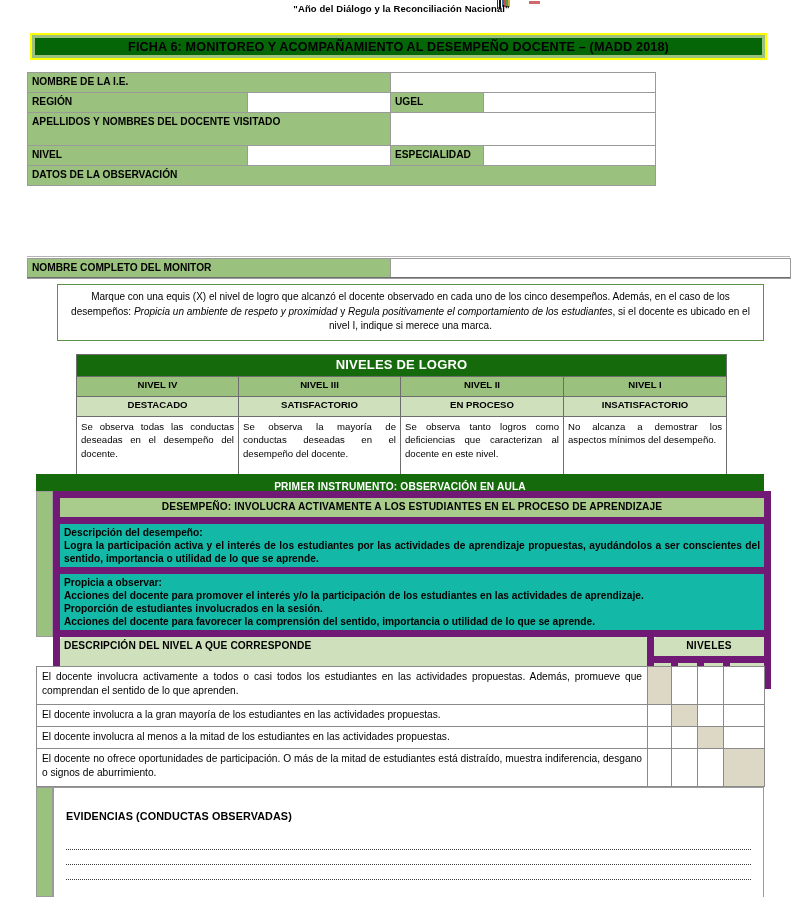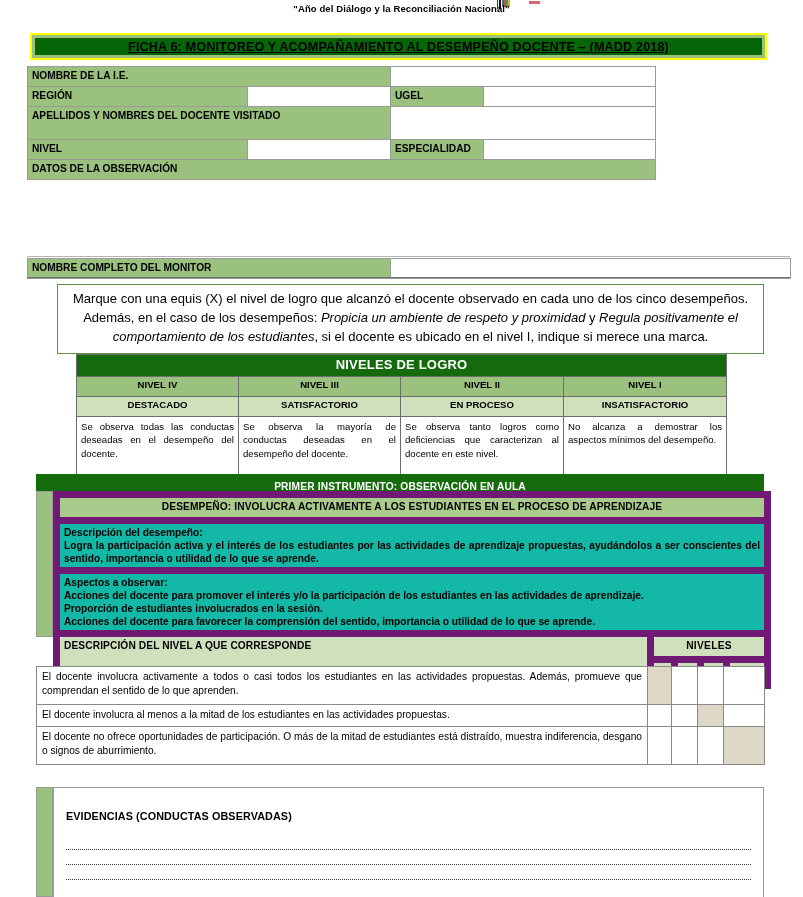--- a/index.html
+++ b/index.html
@@ -69,21 +69,20 @@
     display: flex;
     align-items: center;
     justify-content: center;
   }
   .title-text {
     font-size: 12.6px;
     font-weight: bold;
     color: #000000;
     letter-spacing: 0.15px;
     white-space: nowrap;
-    text-decoration: underline;
   }
 
   
   .tbl {
     position: absolute;
     border-collapse: collapse;
     table-layout: fixed;
   }
   .tbl td {
     border: 1px solid #9a9a9a;
@@ -92,39 +91,39 @@
     padding: 2px 4px;
     vertical-align: top;
     line-height: 1.28;
     height: 15px;
   }
   .g  { background: #9ac27e; }     
   .w  { background: #ffffff; }
 
   
   #header-table {
-    left: 27px; top: 66px; width: 628px;
+    left: 27px; top: 72px; width: 628px;
   }
 
   
   #monitor-table {
     left: 27px; top: 258px; width: 763px;
   }
 
   
   .instr-box {
     position: absolute;
     left: 57px; top: 284px;
     width: 707px;
     box-sizing: border-box;
     border: 1px solid #5e9146;
     background: #ffffff;
     padding: 5px 9px 6px 9px;
     text-align: center;
-    font-size: 13px;
+    font-size: 10px;
     line-height: 1.45;
     font-weight: normal;
   }
   .instr-box i { font-style: italic; }
 
   
   #logro-table {
     left: 76px; top: 354px; width: 650px;
   }
   #logro-table td { border: 1px solid #6d6d6d; }
@@ -411,21 +410,21 @@
         <td class="dsp-hdr" colspan="5">DESEMPEÑO: INVOLUCRA ACTIVAMENTE A LOS ESTUDIANTES EN EL PROCESO DE APRENDIZAJE</td>
       </tr>
       <tr>
         <td class="dsp-body" colspan="5">
           <span class="ln"><b>Descripción del desempeño:</b></span>
           <span>Logra la participación activa y el interés de los estudiantes por las actividades de aprendizaje propuestas, ayudándolos a ser conscientes del sentido, importancia o utilidad de lo que se aprende.</span>
         </td>
       </tr>
       <tr>
         <td class="dsp-body" colspan="5">
-          <span class="ln"><b>Aspectos a observar:</b></span>
+          <span class="ln"><b>Propicia a observar:</b></span>
           <span class="ln">Acciones del docente para promover el interés y/o la participación de los estudiantes en las actividades de aprendizaje.</span>
           <span class="ln">Proporción de estudiantes involucrados en la sesión.</span>
           <span class="ln">Acciones del docente para favorecer la comprensión del sentido, importancia o utilidad de lo que se aprende.</span>
         </td>
       </tr>
       <tr class="niv-hdr-row">
         <td class="niv-title" rowspan="2">DESCRIPCIÓN DEL NIVEL A QUE CORRESPONDE</td>
         <td class="niv-word" colspan="4">NIVELES</td>
       </tr>
       <tr>
@@ -447,20 +446,27 @@
     </colgroup>
     <tbody>
       <tr>
         <td class="desc" style="height:31px">El docente involucra activamente a todos o casi todos los estudiantes en las actividades propuestas. Además, promueve que comprendan el sentido de lo que aprenden.</td>
         <td class="mark on"></td>
         <td class="mark"></td>
         <td class="mark"></td>
         <td class="mark"></td>
       </tr>
       <tr>
+        <td class="desc" style="height:15px">El docente involucra a la gran mayoría de los estudiantes en las actividades propuestas.</td>
+        <td class="mark"></td>
+        <td class="mark on"></td>
+        <td class="mark"></td>
+        <td class="mark"></td>
+      </tr>
+      <tr>
         <td class="desc" style="height:15px">El docente involucra al menos a la mitad de los estudiantes en las actividades propuestas.</td>
         <td class="mark"></td>
         <td class="mark"></td>
         <td class="mark on"></td>
         <td class="mark"></td>
       </tr>
       <tr>
         <td class="desc" style="height:31px">El docente no ofrece oportunidades de participación. O más de la mitad de estudiantes está distraído, muestra indiferencia, desgano o signos de aburrimiento.</td>
         <td class="mark"></td>
         <td class="mark"></td>

